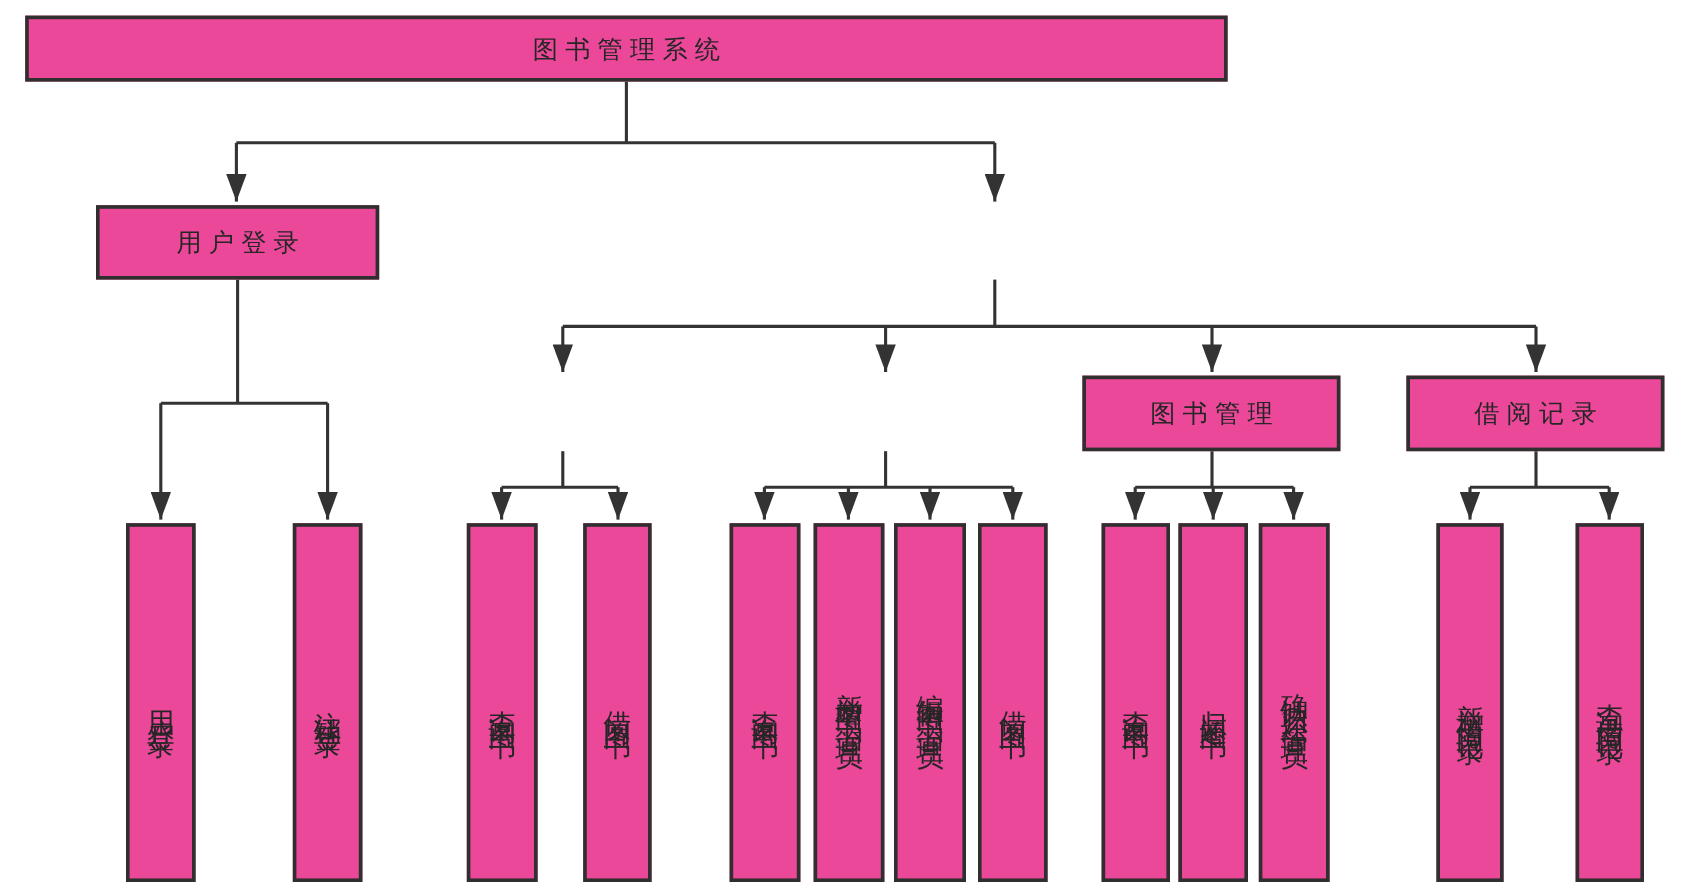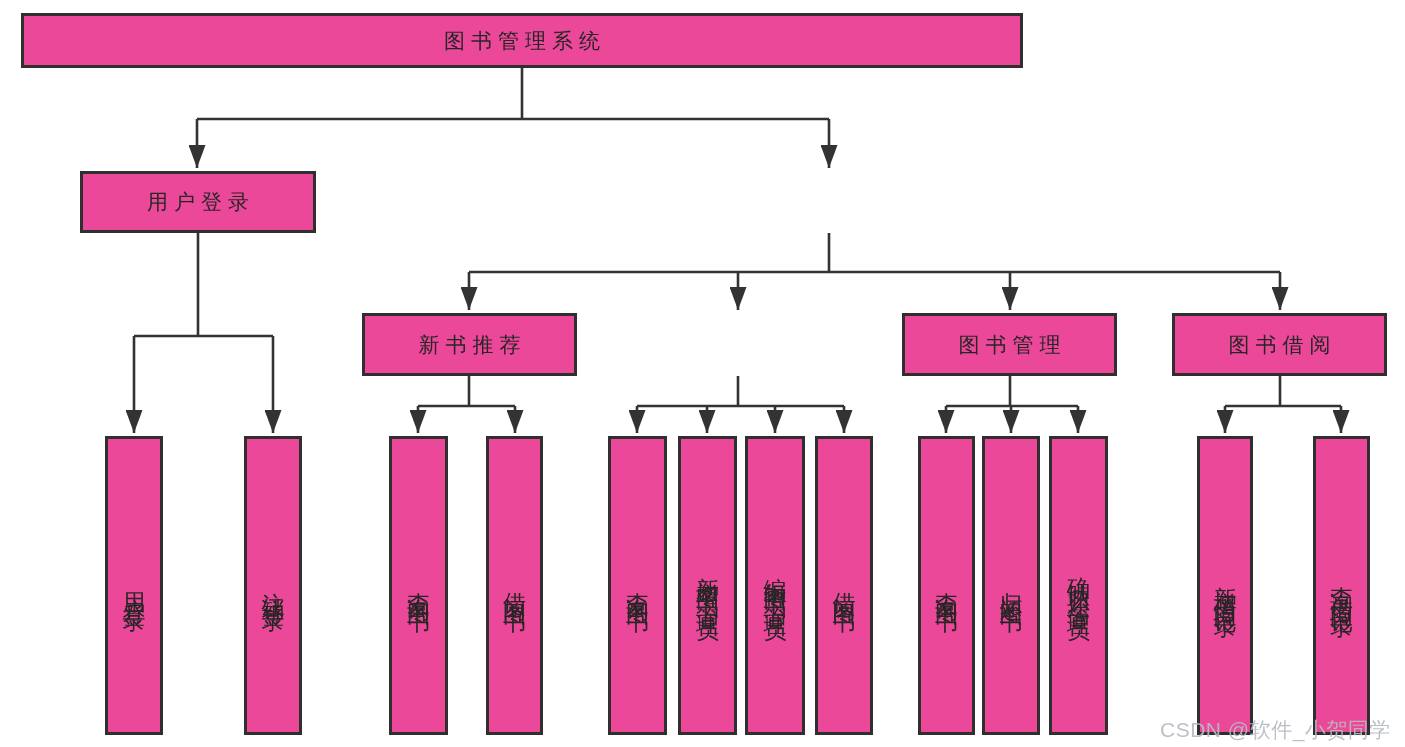--- a/index.html
+++ b/index.html
@@ -86,28 +86,25 @@
   </svg>
 
   <div class="box hbox" style="left:21px;top:13px;width:1002px;height:55px">
     <span class="lbl">图书管理系统</span>
   </div>
 
   <div class="box hbox" style="left:80px;top:171px;width:236px;height:62px">
     <span class="lbl">用户登录</span>
   </div>
 
-  <div class="box hbox" style="left:362px;top:313px;width:215px;height:63px">
-    <span class="lbl">新书推荐</span>
-  </div>
   <div class="box hbox" style="left:902px;top:313px;width:215px;height:63px">
     <span class="lbl">图书管理</span>
   </div>
   <div class="box hbox" style="left:1172px;top:313px;width:215px;height:63px">
-    <span class="lbl">图书借阅</span>
+    <span class="lbl">借阅记录</span>
   </div>
 
   <div class="box vbox" style="left:105px;top:436px;width:58px;height:299px">
     <span class="lbl">用户登录</span>
   </div>
   <div class="box vbox" style="left:244px;top:436px;width:58px;height:299px">
     <span class="lbl">注销登录</span>
   </div>
 
   <div class="box vbox" style="left:389px;top:436px;width:59px;height:299px">
@@ -140,15 +137,14 @@
     <span class="lbl">确认归还（管理员）</span>
   </div>
 
   <div class="box vbox" style="left:1197px;top:436px;width:56px;height:299px">
     <span class="lbl">新增借阅记录</span>
   </div>
   <div class="box vbox" style="left:1313px;top:436px;width:57px;height:299px">
     <span class="lbl">查询借阅记录</span>
   </div>
 
-  <div class="watermark">CSDN @软件_小贺同学</div>
 
 </div>
 
 </body></html>

